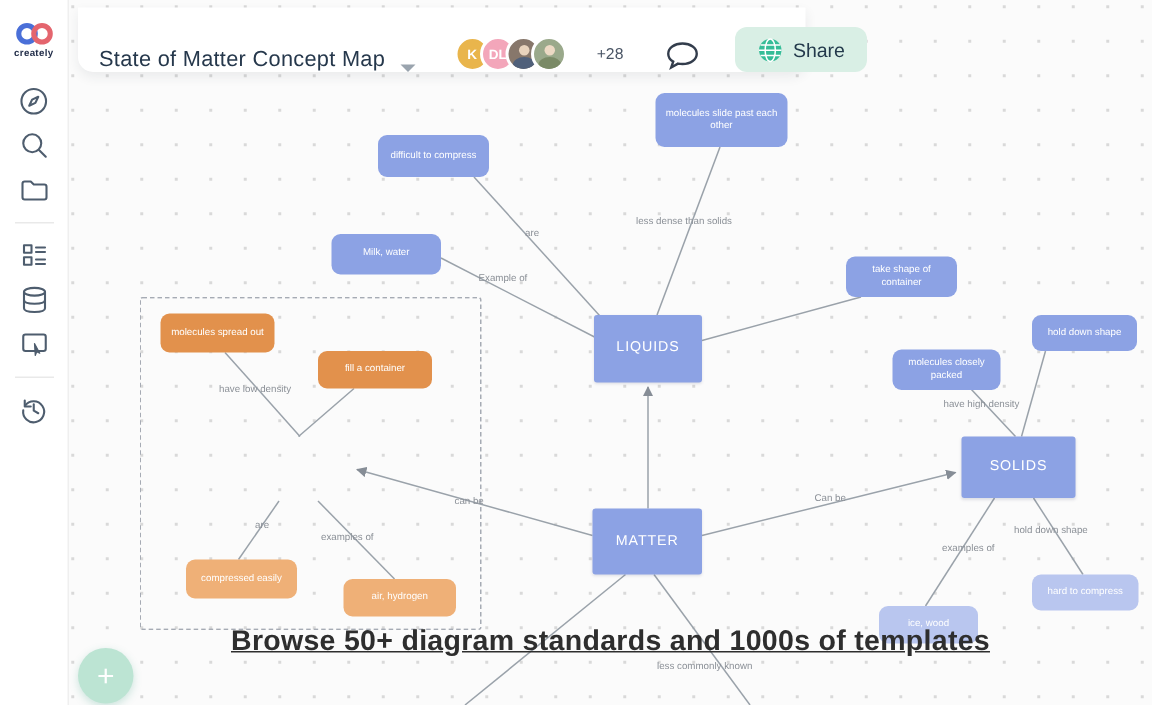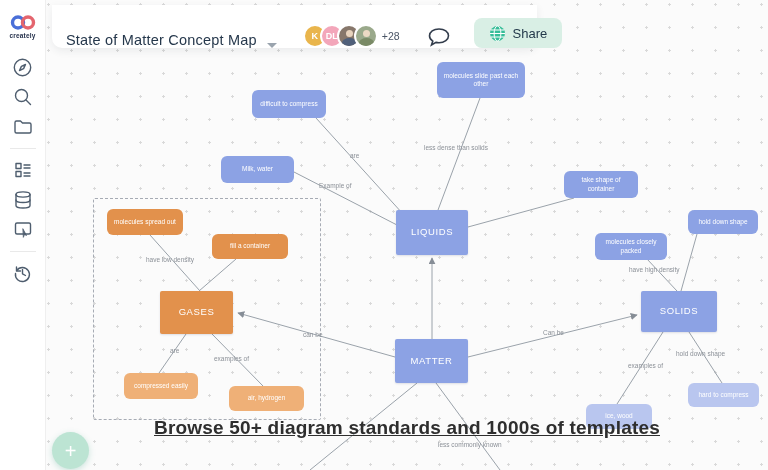--- a/index.html
+++ b/index.html
@@ -36,21 +36,21 @@
   #header-sep { width:1px; height:26px; background:#ededed; margin:0 12px 0 14px; }
   #avatars { display:flex; align-items:center; }
   .avatar { width:24px; height:24px; border-radius:50%; border:2px solid #fff; display:flex; align-items:center; justify-content:center;
             color:#fff; font-size:9px; font-weight:bold; margin-left:-7px; position:relative; overflow:hidden; cursor:pointer; }
   .avatar:first-child { margin-left:0; }
   .av1 { background:#e9b54c; } .av2 { background:#f3a6ba; }
   .av3 { background:#87776b; } .av4 { background:#9aa98b; }
   .photo-head { position:absolute; left:7px; top:4px; width:7px; height:7px; border-radius:50%; background:#e8d3bd; }
   .photo-body { position:absolute; left:3px; top:12px; width:15px; height:10px; border-radius:50% 50% 0 0; background:#50607a; }
   .av4 .photo-head { background:#ecd9c4; } .av4 .photo-body { background:#7a8a66; }
-  #more-count { font-size:10.5px; color:#4a5565; margin-left:4px; }
+  #more-count { font-size:10.5px; color:#4a5565; margin-left:20px; }
   #comment-btn { margin-left:26px; cursor:pointer; display:flex; align-items:center; }
   #comment-btn svg { stroke:#333d4c; fill:none; stroke-width:1.6; }
   #share-btn {
     margin-left:22px; background:#d9efe5; border:none; border-radius:8px; height:30px; padding:0 15px;
     display:flex; align-items:center; gap:7px; cursor:pointer;
   }
   #share-btn span { font-size:13px; font-weight:normal; color:#23394b; }
 
   
   #diagram { position:absolute; left:0; top:0; width:768px; height:470px; z-index:5; }
@@ -130,23 +130,20 @@
       </div>
     <div class="node rect blue" style="left:396px;top:210px;width:72px;height:45px">
         <span>LIQUIDS</span>
       </div>
     <div class="node round orange" style="left:107px;top:209px;width:76px;height:26px">
         <span>molecules spread out</span>
       </div>
     <div class="node round orange" style="left:212px;top:234px;width:76px;height:25px">
         <span>fill a container</span>
       </div>
-    <div class="node rect orange" style="left:160px;top:291px;width:73px;height:43px">
-        <span>GASES</span>
-      </div>
     <div class="node round orange-light" style="left:124px;top:373px;width:74px;height:26px">
         <span>compressed easily</span>
       </div>
     <div class="node round orange-light" style="left:229px;top:386px;width:75px;height:25px">
         <span>air, hydrogen</span>
       </div>
     <div class="node rect blue" style="left:395px;top:339px;width:73px;height:44px">
         <span>MATTER</span>
       </div>
     <div class="node rect blue" style="left:641px;top:291px;width:76px;height:41px">

